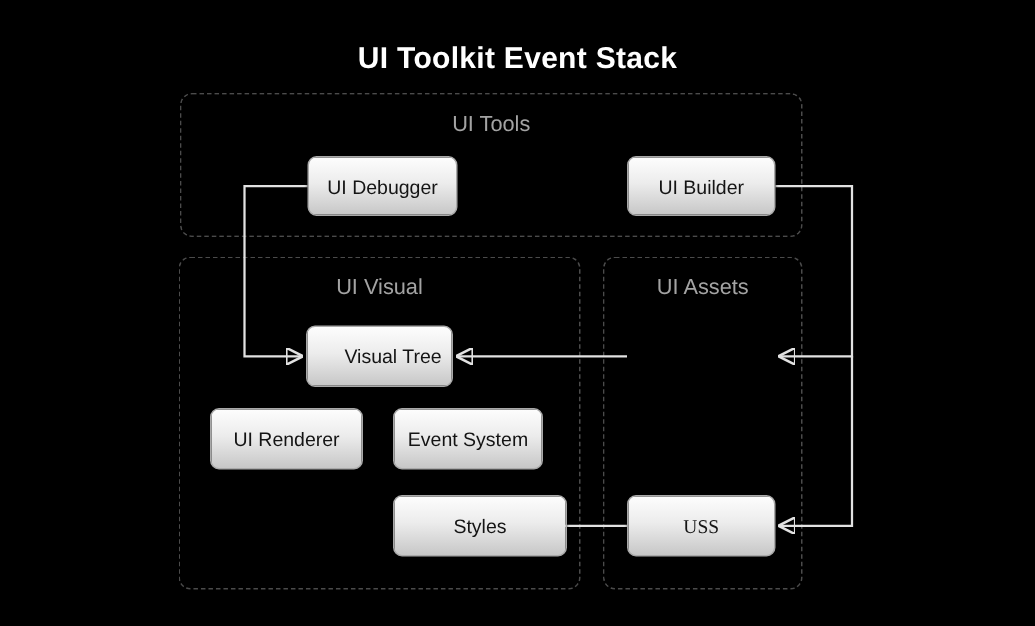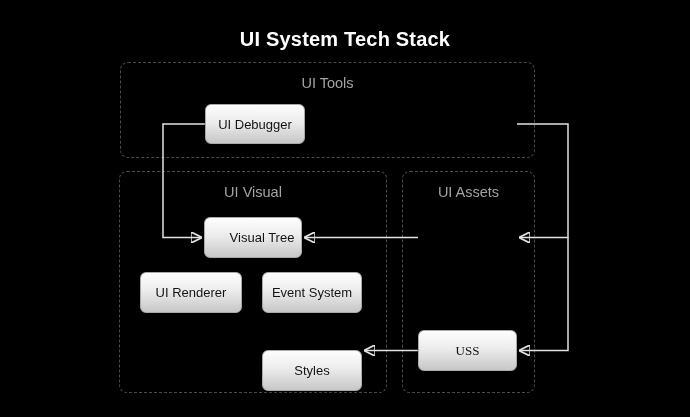--- a/index.html
+++ b/index.html
@@ -36,29 +36,29 @@
   #grp-ui-assets {left:402px;top:171px;width:133px;height:222px;}
 
   
   #node-ui-debugger {left:205px;top:104px;width:100px;height:40px;}
   #node-ui-builder  {left:418px;top:104px;width:99px; height:40px;}
   #node-visual-tree {left:204px;top:217px;width:98px; height:41px;padding-left:18px;}
   #node-uxml        {left:418px;top:217px;width:99px; height:41px;}
   #node-ui-renderer {left:140px;top:272px;width:102px;height:41px;}
   #node-event-system{left:262px;top:272px;width:100px;height:41px;}
   #node-layout      {left:145px;top:330px;width:102px;height:41px;}
-  #node-styles      {left:262px;top:350px;width:100px;height:41px;}
+  #node-styles      {left:262px;top:330px;width:116px;height:41px;}
   #node-uss         {left:418px;top:330px;width:99px; height:41px;font-family:Liberation Serif, serif;}
 </style>
 </head>
 <body>
 
 <div class="stage">
 
-  <div class="diagram-title">UI System Tech Stack</div>
+  <div class="diagram-title">UI Toolkit Event Stack</div>
 
   <div class="group" id="grp-ui-tools">
     <div class="group-label">UI Tools</div>
   </div>
   <div class="group" id="grp-ui-systems">
     <div class="group-label">UI Visual</div>
   </div>
   <div class="group" id="grp-ui-assets">
     <div class="group-label">UI Assets</div>
   </div>
@@ -72,20 +72,23 @@
     <path d="M205,124 L163,124 L163,237.5 L201,237.5" marker-end="url(#arrow)"></path>
     <path d="M418,237.5 L305,237.5" marker-end="url(#arrow)"></path>
     <path d="M517,124 L568,124 L568,237.5 L520,237.5" marker-end="url(#arrow)"></path>
     <path d="M568,237.5 L568,350.5 L520,350.5" marker-end="url(#arrow)"></path>
     <path d="M418,350.5 L365,350.5" marker-end="url(#arrow)"></path>
   </svg>
 
   <div class="node" id="node-ui-debugger">
     <span>UI Debugger</span>
   </div>
+  <div class="node" id="node-ui-builder">
+    <span>UI Builder</span>
+  </div>
   <div class="node" id="node-visual-tree">
     <span>Visual Tree</span>
   </div>
   <div class="node" id="node-ui-renderer">
     <span>UI Renderer</span>
   </div>
   <div class="node" id="node-event-system">
     <span>Event System</span>
   </div>
   <div class="node" id="node-styles">

